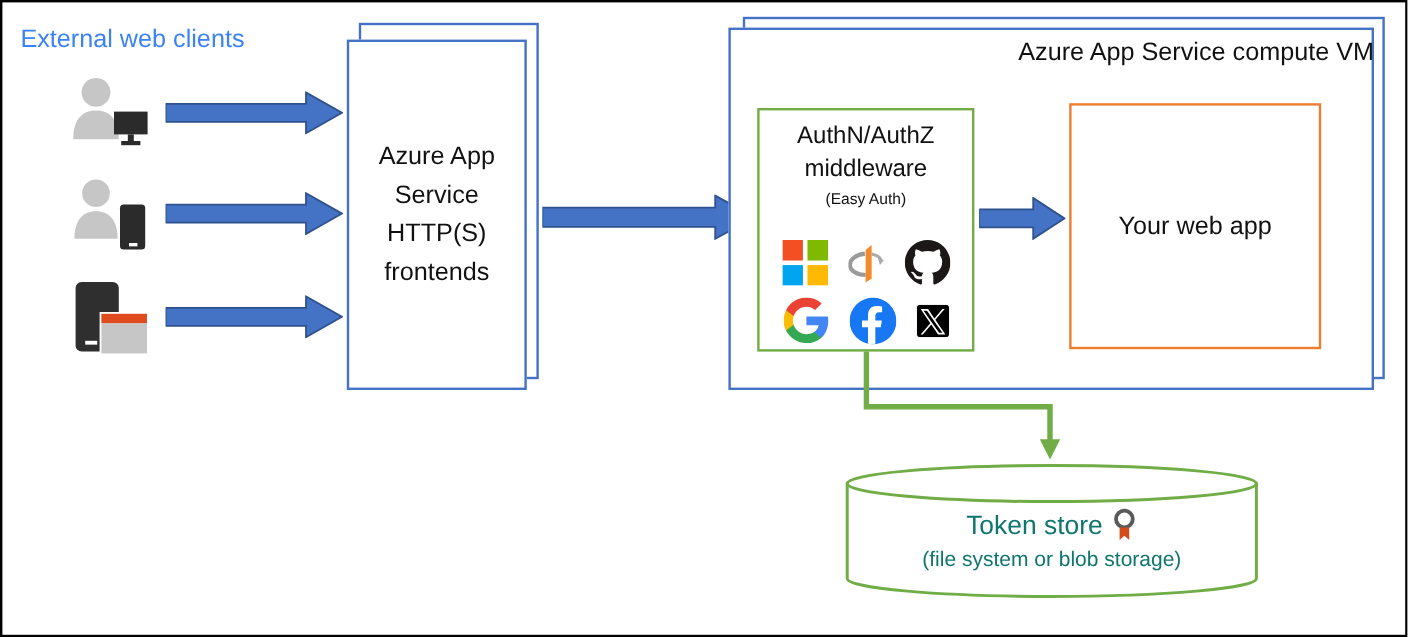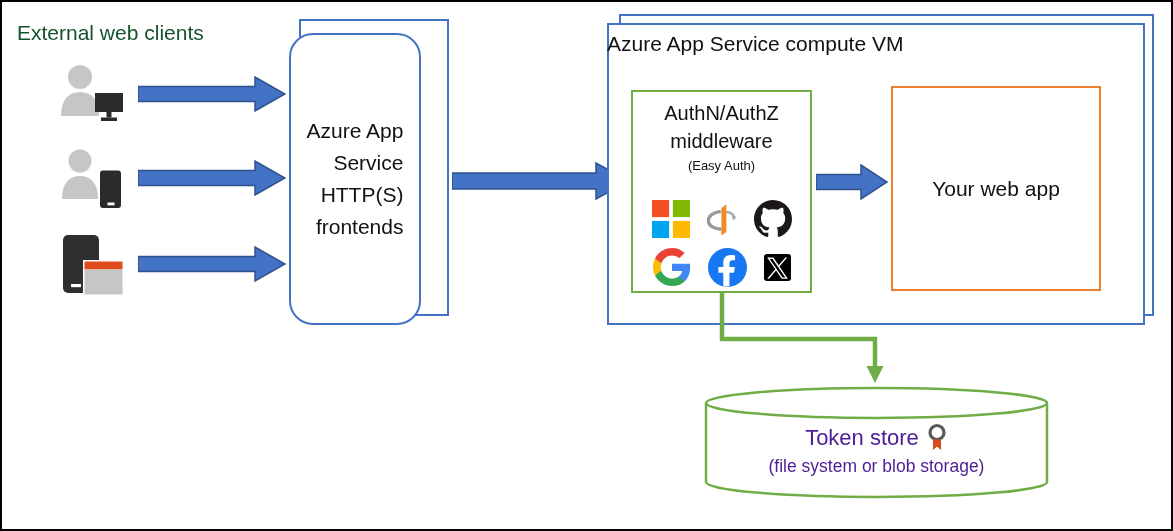--- a/index.html
+++ b/index.html
@@ -12,45 +12,44 @@
     height: 531px;
     background: #ffffff;
     border: 2px solid #000000;
     overflow: hidden;
   }
   .abs { position: absolute; }
 
   .diagram-title {
     left: 15px; top: 19px;
     font-size: 21px;
-    color: #14532d;
+    color: #3b82f6;
   }
 
   
   .blue-box {
     border: 2px solid #4472C4;
     background: #ffffff;
   }
   .fe-back  { left: 297px; top: 17px;  width: 150px; height: 297px; }
   .fe-front {
-    left: 287px; top: 31px; width: 132px; height: 292px;
+    left: 287px; top: 31px; width: 150px; height: 292px;
     display: flex; align-items: center; justify-content: center;
-    text-align: right;
-    border-radius: 24px;
+    text-align: center;
   }
   .fe-label {
     font-size: 21px; line-height: 32px; color: #111;
     white-space: pre-line;
   }
 
   .vm-back  { left: 617px; top: 12px; width: 535px; height: 302px; }
   .vm-front { left: 605px; top: 21px; width: 538px; height: 302px; }
   .vm-title {
     left: 605px; top: 30px; width: 538px;
-    text-align: left; font-size: 21px; color: #111;
+    text-align: right; font-size: 21px; color: #111;
   }
 
   
   .mw-box {
     left: 629px; top: 88px; width: 181px; height: 203px;
     border: 2px solid #70AD47; background: #fff;
     display: flex; flex-direction: column; align-items: center;
     padding-top: 7px;
   }
   .mw-title {
@@ -70,21 +69,21 @@
   .webapp-box {
     left: 889px; top: 84px; width: 210px; height: 205px;
     border: 2px solid #ED7D31; background: #fff;
     display: flex; align-items: center; justify-content: center;
   }
   .webapp-label { font-size: 21px; color: #111; }
 
   
   .token-text {
     left: 702px; top: 421px; width: 345px;
-    text-align: center; color: #4c1d95;
+    text-align: center; color: #0f766e;
   }
   .token-line1 {
     font-size: 22px;
     display: flex; align-items: center; justify-content: center; gap: 7px;
   }
   .token-line2 { font-size: 17.5px; margin-top: 4px; }
 
   svg { display: block; }
 </style>
 </head>

